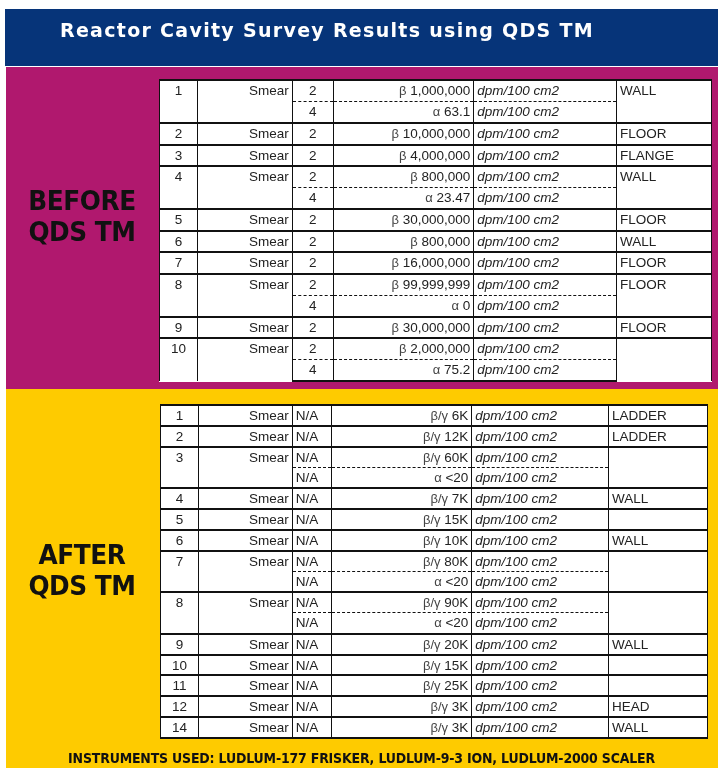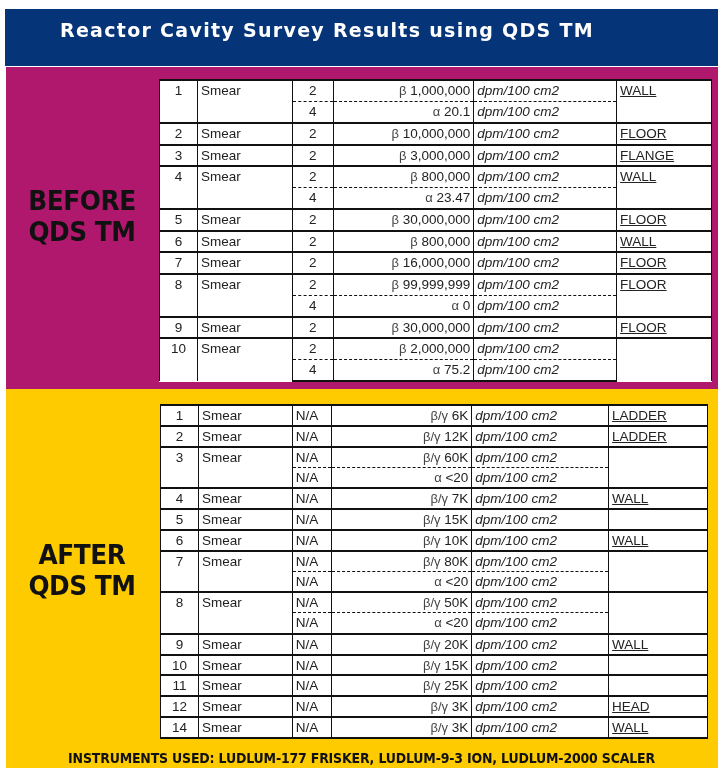--- a/index.html
+++ b/index.html
@@ -36,26 +36,26 @@
       border-left: 1px solid #111; border-right: 1px solid #111;
       padding: 0 3px; height: 21.5px; vertical-align: top; line-height: 16px; padding-top: 2px;
       white-space: nowrap;
     }
     .after table.data td { height: 20.8px; line-height: 15px; }
     table.data tr.row-start td { border-top: 2px solid #111; }
     table.data tr.sub td.dashed { border-top: 1.5px dashed #111; }
     table.data tr:last-child td { border-bottom: 2px solid #111; }
 
     td.c-num { text-align: center; }
-    td.c-type { text-align: left; }
+    td.c-type { text-align: right; }
     td.c-det { text-align: center; }
     .after td.c-det { text-align: left; }
     td.c-val { text-align: right; margin-left: 28px; }
     td.c-unit { text-align: left; padding-left: 6px; font-style: italic; }
-    td.c-loc { text-align: left; padding-left: 3px; text-decoration: underline; }
+    td.c-loc { text-align: left; padding-left: 3px; }
     .greek { color: #444; font-size: 13px; }
 
     .before col.w-num { width: 38px; } .before col.w-type { width: 95px; } .before col.w-det { width: 41px; }
     .before col.w-val { width: 141px; } .before col.w-unit { width: 143px; } .before col.w-loc { width: 95px; }
     .after col.w-num { width: 38px; } .after col.w-type { width: 94px; } .after col.w-det { width: 39px; }
     .after col.w-val { width: 141px; } .after col.w-unit { width: 137px; } .after col.w-loc { width: 99px; }
 
     .footer {
       position: absolute; left: 0; top: 750px; width: 723px; text-align: center;
       font-family: "DejaVu Sans", sans-serif; font-weight: bold; font-size: 13.5px; color: #111;
@@ -85,36 +85,36 @@
         <tr class="row-start">
           <td class="c-num" rowspan="2">1</td>
           <td class="c-type" rowspan="2">Smear</td>
           <td class="c-det">2</td>
           <td class="c-val"><span class="greek">β</span> <span>1,000,000</span></td>
           <td class="c-unit">dpm/100 cm2</td>
           <td class="c-loc" rowspan="2">WALL</td>
         </tr>
         <tr class="sub">
           <td class="c-det dashed">4</td>
-          <td class="c-val dashed"><span class="greek">α</span> <span>20.1</span></td>
+          <td class="c-val dashed"><span class="greek">α</span> <span>63.1</span></td>
           <td class="c-unit dashed">dpm/100 cm2</td>
         </tr>
         <tr class="row-start">
           <td class="c-num">2</td>
           <td class="c-type">Smear</td>
           <td class="c-det">2</td>
           <td class="c-val"><span class="greek">β</span> <span>10,000,000</span></td>
           <td class="c-unit">dpm/100 cm2</td>
           <td class="c-loc">FLOOR</td>
         </tr>
         <tr class="row-start">
           <td class="c-num">3</td>
           <td class="c-type">Smear</td>
           <td class="c-det">2</td>
-          <td class="c-val"><span class="greek">β</span> <span>3,000,000</span></td>
+          <td class="c-val"><span class="greek">β</span> <span>4,000,000</span></td>
           <td class="c-unit">dpm/100 cm2</td>
           <td class="c-loc">FLANGE</td>
         </tr>
         <tr class="row-start">
           <td class="c-num" rowspan="2">4</td>
           <td class="c-type" rowspan="2">Smear</td>
           <td class="c-det">2</td>
           <td class="c-val"><span class="greek">β</span> <span>800,000</span></td>
           <td class="c-unit">dpm/100 cm2</td>
           <td class="c-loc" rowspan="2">WALL</td>
@@ -264,21 +264,21 @@
         </tr>
         <tr class="sub">
           <td class="c-det dashed">N/A</td>
           <td class="c-val dashed"><span class="greek">α</span> <span>&lt;20</span></td>
           <td class="c-unit dashed">dpm/100 cm2</td>
         </tr>
         <tr class="row-start">
           <td class="c-num" rowspan="2">8</td>
           <td class="c-type" rowspan="2">Smear</td>
           <td class="c-det">N/A</td>
-          <td class="c-val"><span class="greek">β/γ</span> <span>50K</span></td>
+          <td class="c-val"><span class="greek">β/γ</span> <span>90K</span></td>
           <td class="c-unit">dpm/100 cm2</td>
           <td class="c-loc" rowspan="2"></td>
         </tr>
         <tr class="sub">
           <td class="c-det dashed">N/A</td>
           <td class="c-val dashed"><span class="greek">α</span> <span>&lt;20</span></td>
           <td class="c-unit dashed">dpm/100 cm2</td>
         </tr>
         <tr class="row-start">
           <td class="c-num">9</td>

